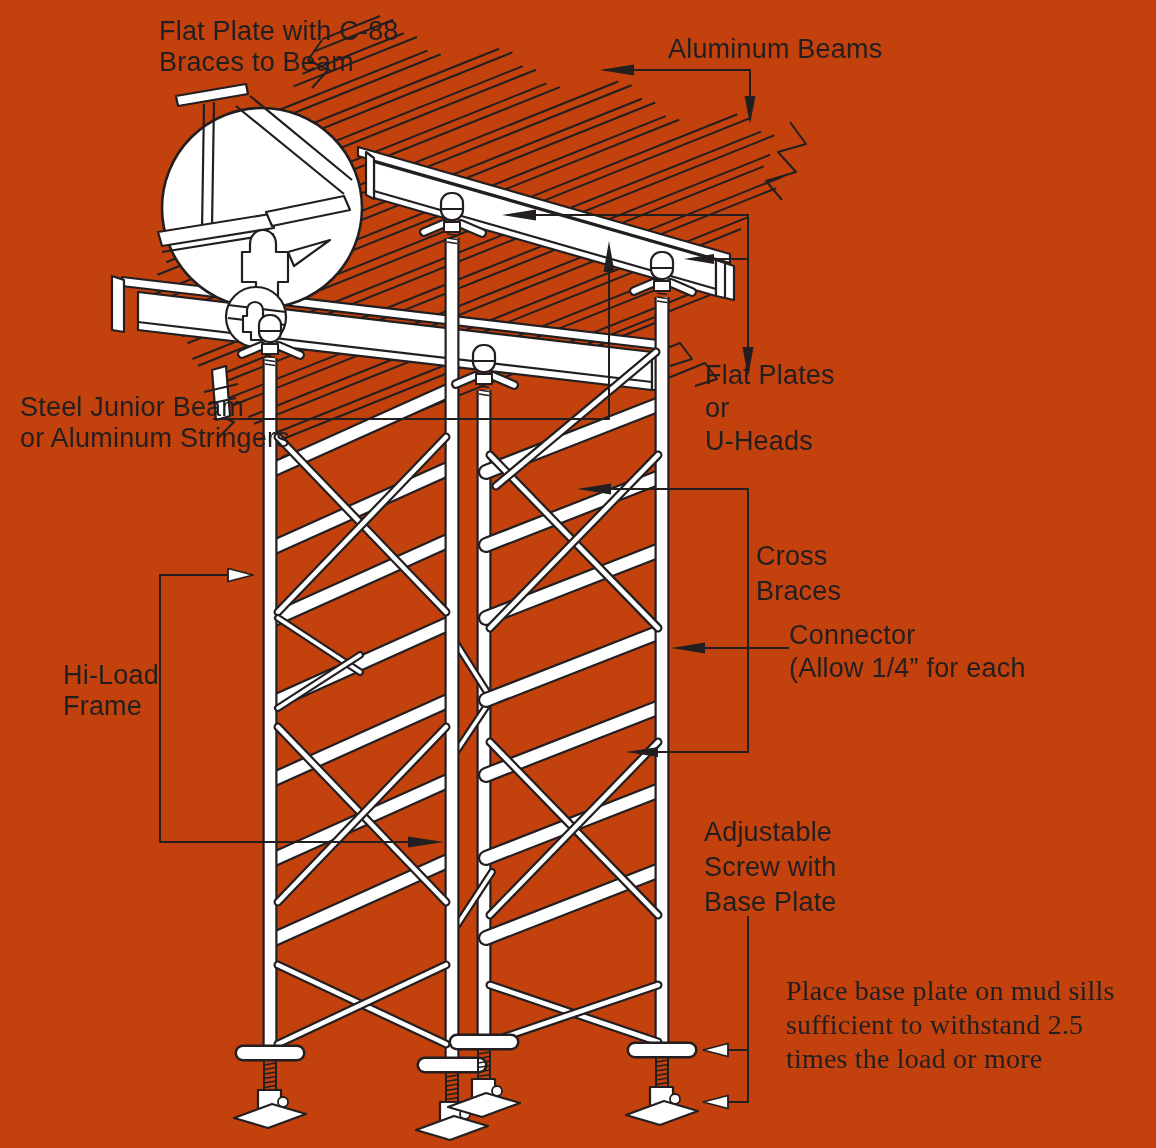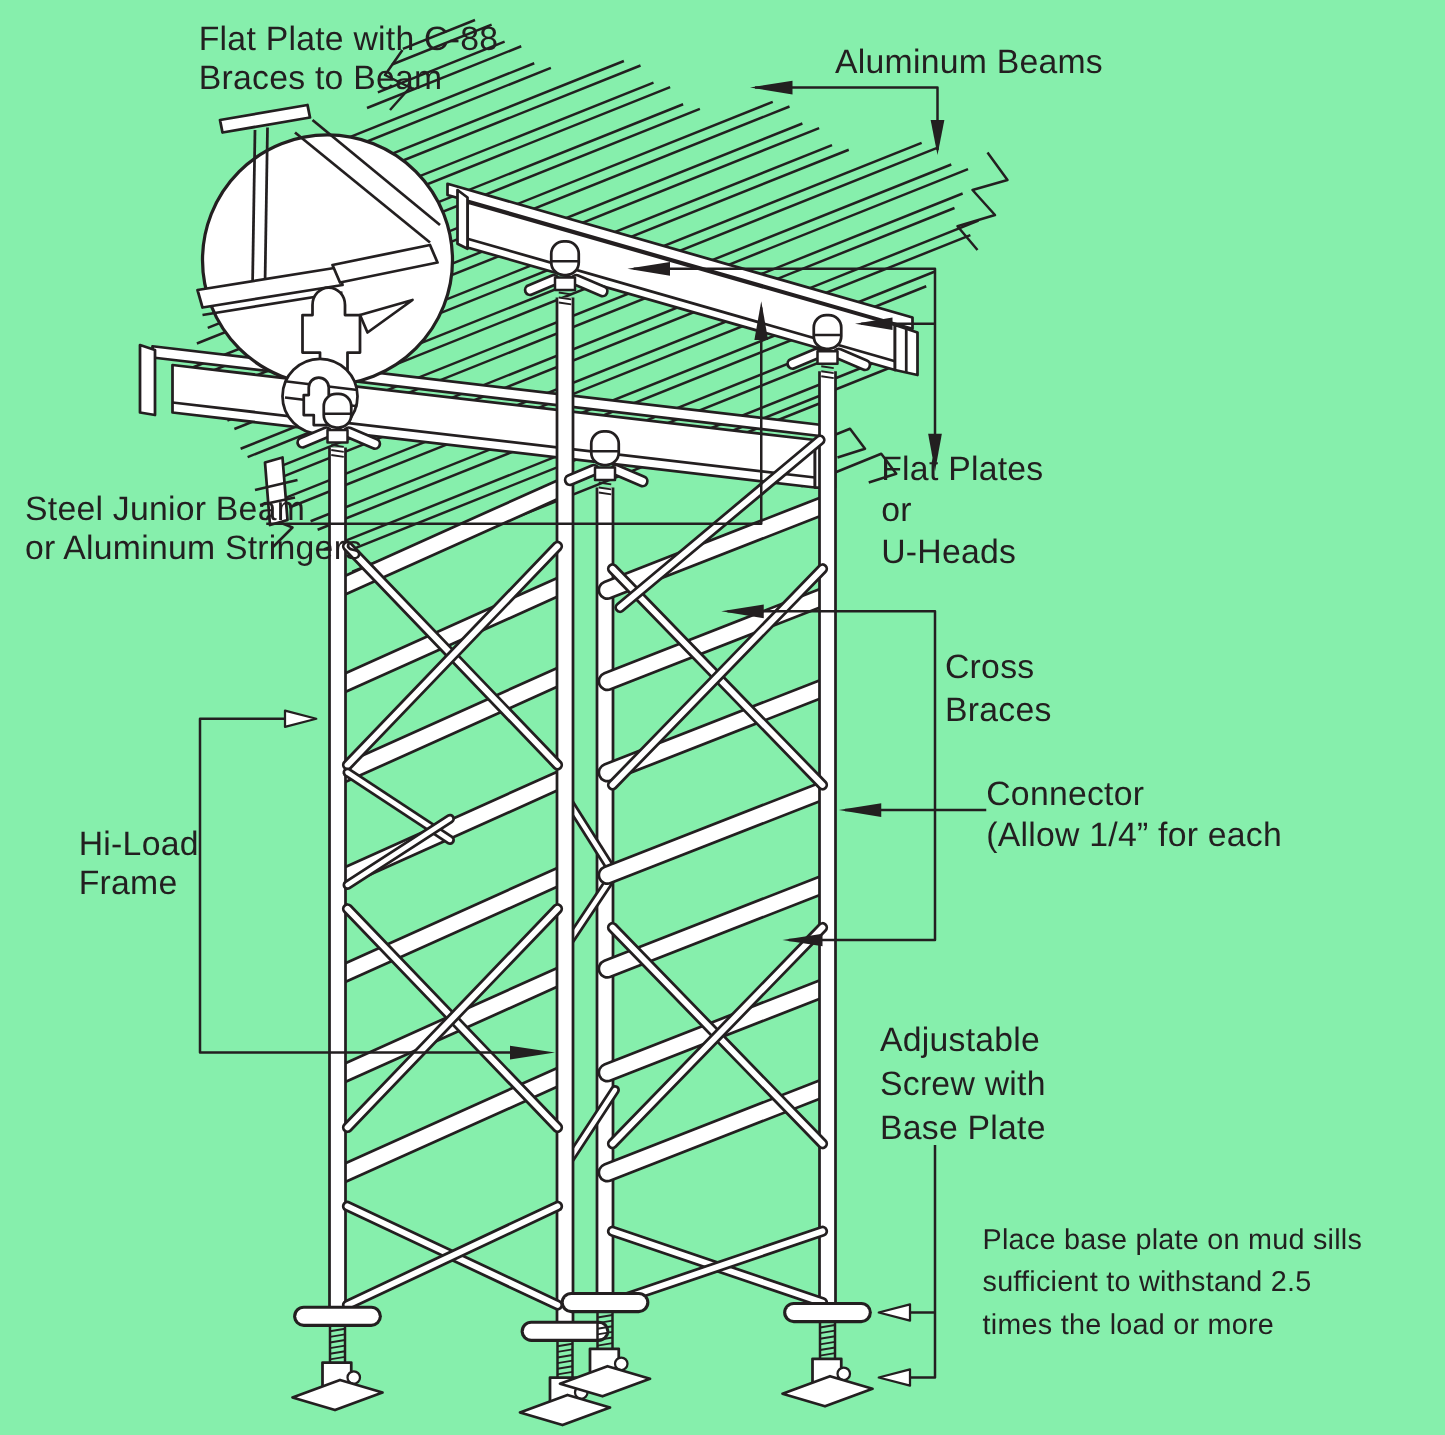--- a/index.html
+++ b/index.html
@@ -1,21 +1,21 @@
 <!DOCTYPE html>
 <html><head>
 <meta charset="utf-8">
 <style>
   html,body{margin:0;padding:0;background:#ffffff;}
-  #stage{position:relative;width:1156px;height:1148px;background:#86efac;overflow:hidden;
+  #stage{position:relative;width:1156px;height:1148px;background:#c2410c;overflow:hidden;
          font-family:"Liberation Sans","DejaVu Sans",sans-serif;color:#231f20;}
   #drawing{position:absolute;left:0;top:0;}
   .lbl{position:absolute;font-size:27px;line-height:31px;letter-spacing:0.2px;color:#231f20;white-space:nowrap;}
   .lbl span{display:block;}
-  .lbl.note{font-size:23px;line-height:34px;}
+  .lbl.note{font-size:28px;line-height:34px;font-family:Liberation Serif, serif;}
   .lbl.lh33 span{line-height:33px;}
   .lbl.lh35 span{line-height:35px;}
 </style>
 </head>
 <body>
 
 <div id="stage">
 
 <svg id="drawing" width="1156" height="1148" viewBox="0 0 1156 1148" stroke="#231f20" fill="none" stroke-width="2.2" stroke-linejoin="round">
 
@@ -339,21 +339,21 @@
 </div>
 <div class="lbl" style="left:20px;top:392px">
   <span>Steel Junior Beam</span>
   <span>or Aluminum Stringers</span>
 </div>
 <div class="lbl lh33" style="left:705px;top:359px">
   <span>Flat Plates</span>
   <span>or</span>
   <span>U-Heads</span>
 </div>
-<div class="lbl lh35" style="left:756px;top:516px">
+<div class="lbl lh35" style="left:756px;top:539px">
   <span>Cross</span>
   <span>Braces</span>
 </div>
 <div class="lbl lh33" style="left:789px;top:619px">
   <span>Connector</span>
   <span>(Allow 1/4” for each</span>
 </div>
 <div class="lbl" style="left:63px;top:660px">
   <span>Hi-Load</span>
   <span>Frame</span>

